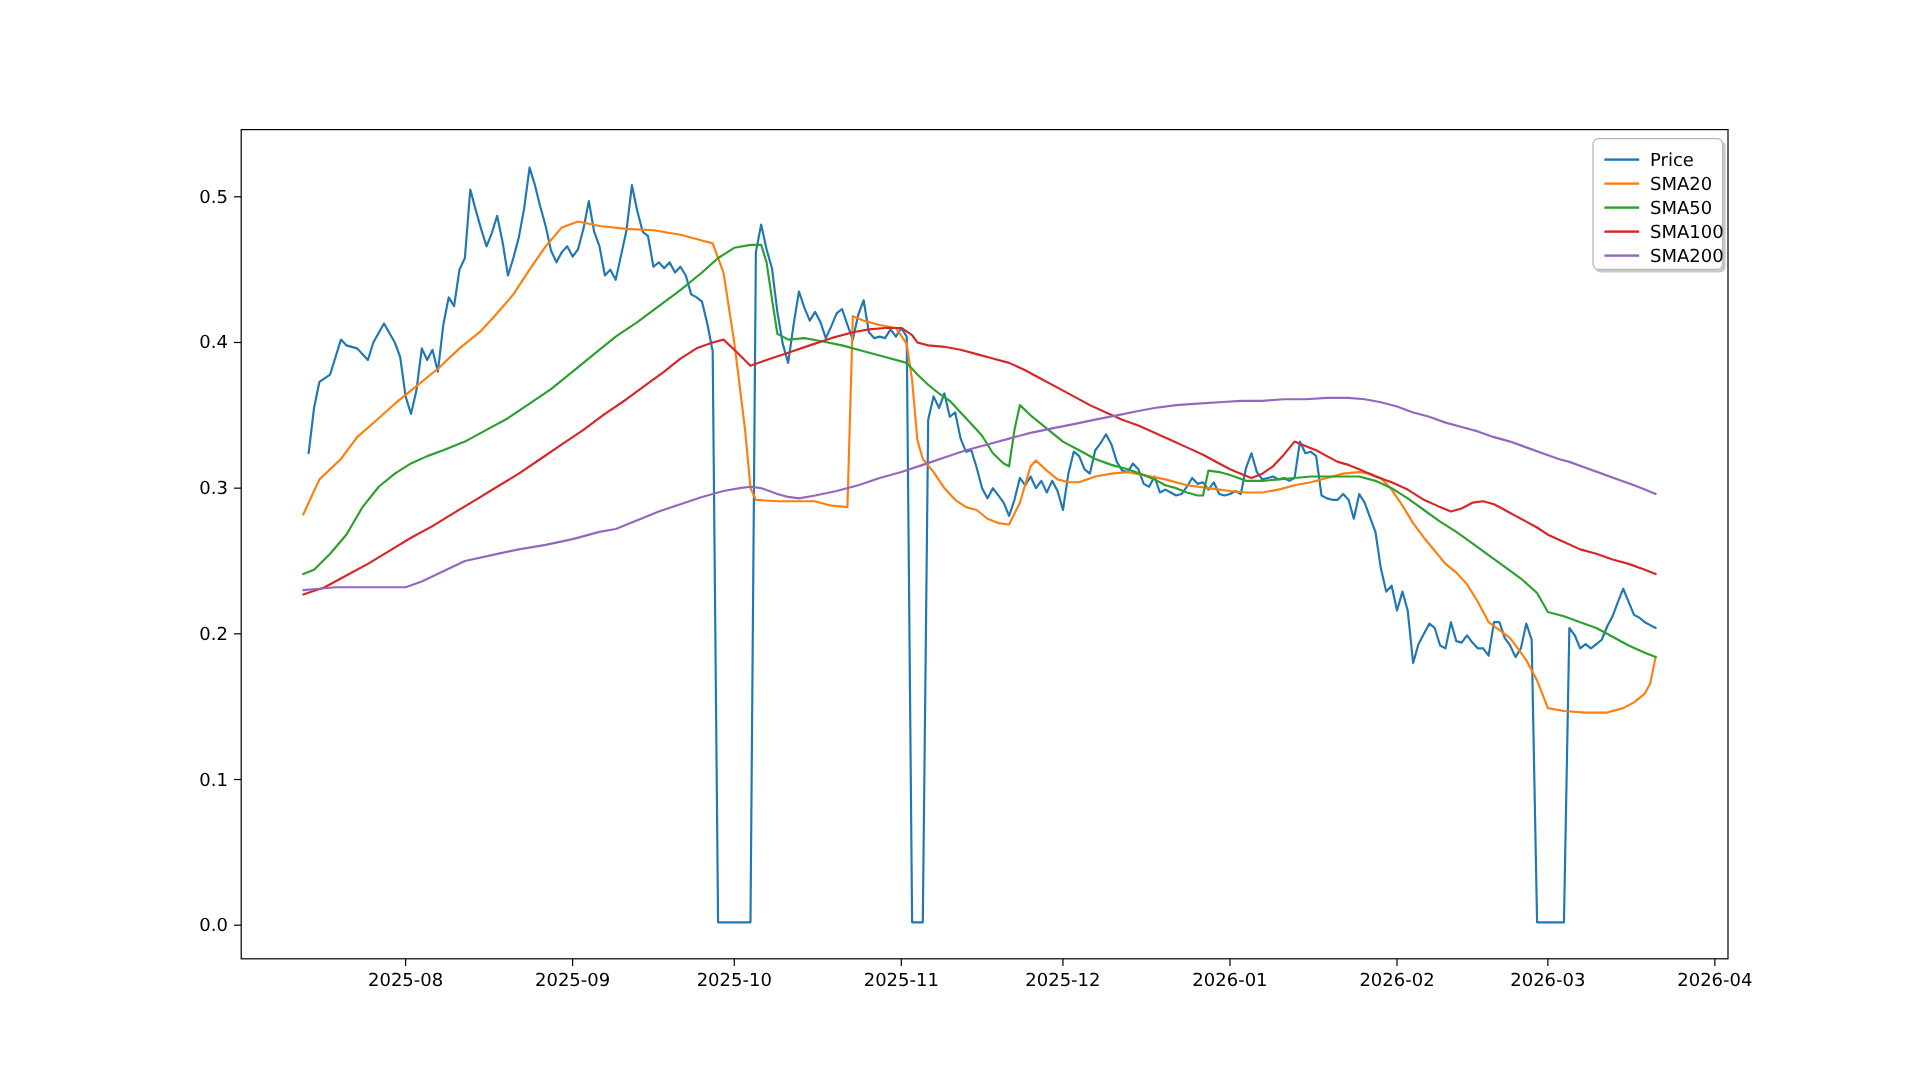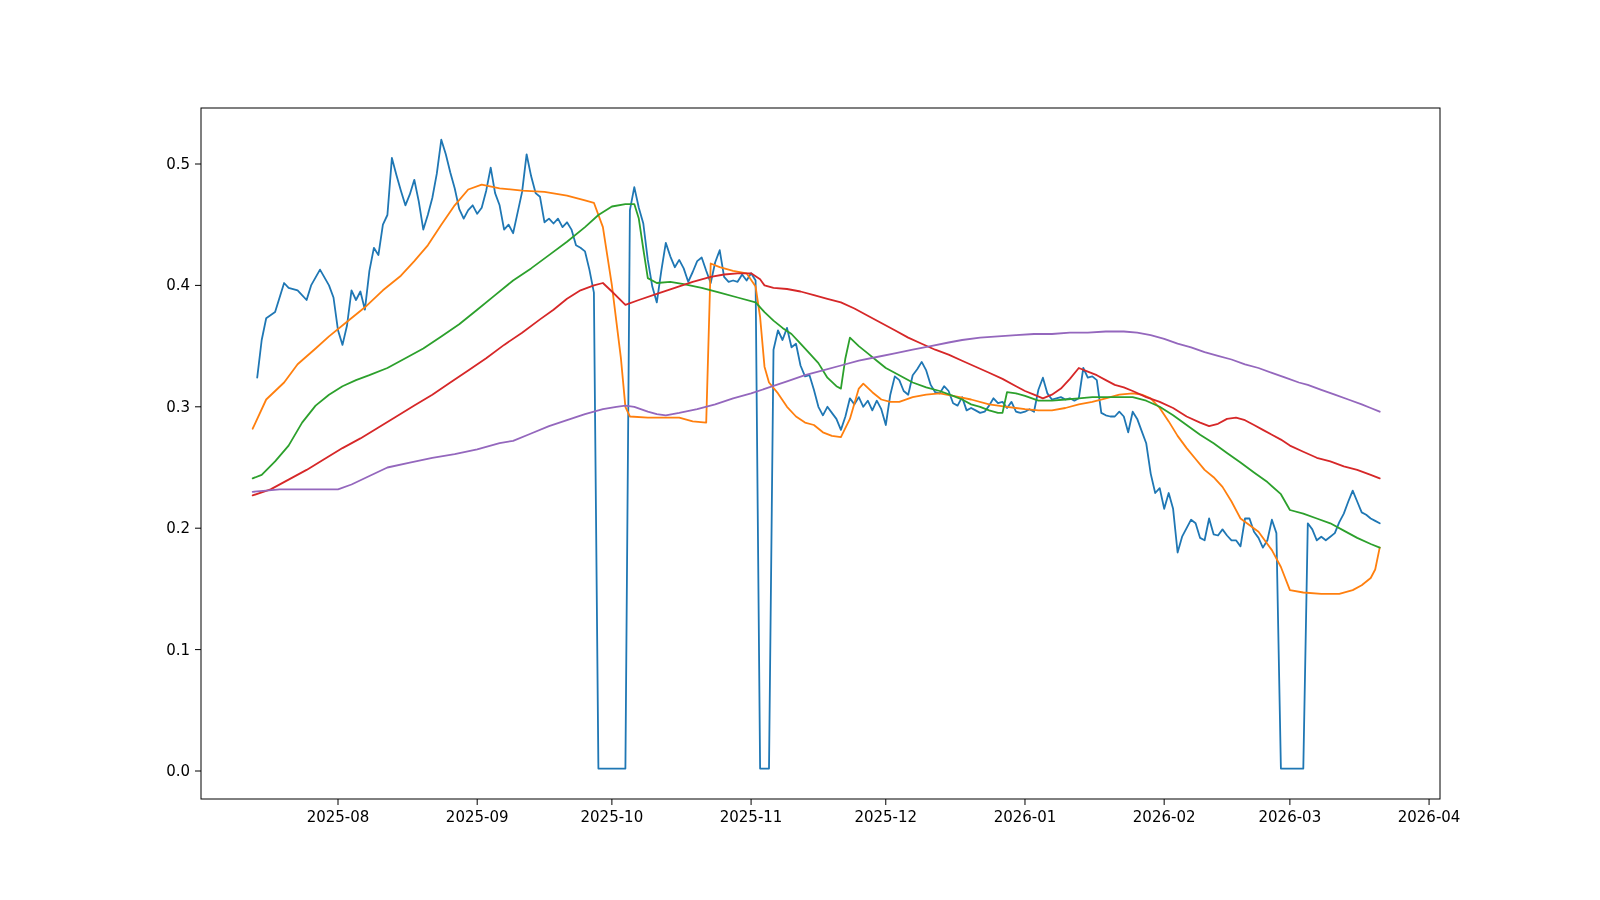--- a/index.html
+++ b/index.html
@@ -50,13 +50,35 @@
       <line x1="195" y1="285.4" x2="201" y2="285.4" stroke="#000" stroke-width="1"></line>
       <text x="190" y="290.4" text-anchor="end" font-size="15px" fill="#000">0.4</text>
       <line x1="195" y1="164" x2="201" y2="164" stroke="#000" stroke-width="1"></line>
       <text x="190" y="169" text-anchor="end" font-size="15px" fill="#000">0.5</text>
       <path d="M257.2,377.7 L261.7,340.0 L266.2,318.2 L275.1,312.1 L284.1,283.0 L288.6,287.8 L297.6,290.3 L306.6,300.0 L311.1,285.4 L320.0,269.6 L329.0,285.4 L333.5,297.5 L338.0,330.3 L342.5,344.9 L347.0,325.5 L351.5,290.3 L356.0,300.0 L360.4,291.5 L364.9,309.7 L369.4,270.8 L373.9,247.8 L378.4,255.1 L382.9,224.7 L387.4,215.0 L391.9,157.9 L396.4,174.9 L400.9,190.7 L405.4,205.3 L409.8,194.4 L414.3,179.8 L418.8,201.6 L423.3,229.6 L427.8,215.0 L432.3,198.0 L436.8,173.7 L441.3,139.7 L445.8,154.3 L450.3,172.5 L454.7,188.3 L459.2,208.9 L463.7,218.6 L468.2,210.1 L472.7,205.3 L477.2,213.8 L481.7,207.7 L486.2,190.7 L490.7,167.6 L495.1,193.1 L499.6,205.3 L504.1,229.6 L508.6,224.7 L513.1,233.2 L517.6,212.6 L522.1,191.9 L526.6,154.3 L531.1,176.1 L535.6,193.1 L540.0,196.8 L544.5,222.3 L549.0,218.6 L553.5,223.5 L558.0,218.6 L562.5,227.1 L567.0,222.3 L571.5,229.6 L576.0,245.3 L580.5,247.8 L585.0,251.4 L589.4,269.6 L593.9,292.7 L598.4,768.6 L611.9,768.6 L625.4,768.6 L629.9,210.1 L634.3,187.1 L638.8,207.7 L643.3,223.5 L647.8,259.9 L652.3,286.6 L656.8,302.4 L661.3,270.8 L665.8,242.9 L670.3,256.3 L674.8,267.2 L679.2,259.9 L683.7,268.4 L688.2,281.8 L692.7,272.0 L697.2,261.1 L701.7,257.5 L706.2,270.8 L710.7,283.0 L715.2,262.3 L719.7,250.2 L724.1,276.9 L728.6,281.8 L733.1,280.5 L737.6,281.8 L742.1,274.5 L746.6,280.5 L751.1,273.3 L755.6,280.5 L760.1,768.6 L769.0,768.6 L773.5,349.7 L778.0,330.3 L782.5,340.0 L787.0,327.9 L791.5,347.3 L796.0,343.7 L800.5,365.5 L805.0,376.4 L809.5,375.2 L813.9,389.8 L818.4,406.8 L822.9,415.3 L827.4,406.8 L831.9,412.9 L836.4,418.9 L840.9,429.9 L845.4,416.5 L849.9,398.3 L854.4,404.4 L858.8,397.1 L863.3,406.8 L867.8,400.7 L872.3,410.4 L876.8,400.7 L881.3,409.2 L885.8,425.0 L890.3,394.7 L894.8,376.4 L899.3,380.1 L903.7,391.0 L908.2,394.7 L912.7,375.2 L917.2,369.2 L921.7,361.9 L926.2,370.4 L930.7,384.9 L935.2,392.2 L939.7,393.4 L944.1,386.2 L948.6,391.0 L953.1,403.2 L957.6,405.6 L962.1,397.1 L966.6,410.4 L971.1,408.0 L975.6,410.4 L980.1,412.9 L984.6,411.7 L989.1,405.6 L993.5,398.3 L998.0,403.2 L1002.5,401.9 L1007.0,408.0 L1011.5,401.9 L1016.0,411.7 L1020.5,412.9 L1025.0,411.7 L1029.5,409.2 L1034.0,411.7 L1038.4,389.8 L1042.9,377.7 L1047.4,393.4 L1051.9,399.5 L1056.4,398.3 L1060.9,397.1 L1065.4,399.5 L1069.9,398.3 L1074.4,400.7 L1078.8,398.3 L1083.3,368.0 L1087.8,377.7 L1092.3,376.4 L1096.8,380.1 L1101.3,412.9 L1105.8,415.3 L1110.3,416.5 L1114.8,416.5 L1119.3,411.7 L1123.8,416.5 L1128.2,432.3 L1132.7,411.7 L1137.2,418.9 L1141.7,431.1 L1146.2,443.2 L1150.7,473.6 L1155.2,493.0 L1159.7,488.1 L1164.2,508.8 L1168.7,493.0 L1173.1,508.8 L1177.6,552.5 L1182.1,536.7 L1186.6,528.2 L1191.1,519.7 L1195.6,523.3 L1200.1,537.9 L1204.6,540.3 L1209.1,518.5 L1213.6,534.3 L1218.0,535.5 L1222.5,529.4 L1227.0,535.5 L1231.5,540.3 L1236.0,540.3 L1240.5,546.4 L1245.0,518.5 L1249.5,518.5 L1254.0,531.8 L1258.5,537.9 L1262.9,547.6 L1267.4,540.3 L1271.9,519.7 L1276.4,533.1 L1280.9,768.6 L1303.3,768.6 L1307.8,523.3 L1312.3,529.4 L1316.8,540.3 L1321.3,536.7 L1325.8,540.3 L1330.3,536.7 L1334.8,533.1 L1339.3,522.1 L1343.8,513.6 L1348.3,501.5 L1352.7,490.6 L1357.2,501.5 L1361.7,512.4 L1366.2,514.8 L1370.7,518.5 L1375.2,520.9 L1379.7,523.3" fill="none" stroke="#1f77b4" stroke-width="1.8" stroke-linejoin="round" stroke-linecap="round"></path>
       <path d="M252.7,428.7 L266.2,399.5 L284.1,382.5 L297.6,364.3 L315.6,348.5 L329.0,336.4 L347.0,321.8 L364.9,307.3 L382.9,290.3 L400.9,275.7 L414.3,261.1 L427.8,245.3 L441.3,224.7 L454.7,205.3 L468.2,189.5 L481.7,184.6 L499.6,188.3 L522.1,190.7 L544.5,191.9 L567.0,195.6 L585.0,200.4 L593.9,202.8 L602.9,227.1 L611.9,285.4 L620.9,358.2 L625.4,406.8 L629.9,416.5 L647.8,417.7 L665.8,417.7 L679.2,417.7 L692.7,421.4 L706.2,422.6 L710.7,263.5 L719.7,267.2 L733.1,270.8 L746.6,273.3 L755.6,286.6 L760.1,317.0 L764.5,366.7 L769.0,382.5 L778.0,393.4 L787.0,406.8 L796.0,416.5 L805.0,422.6 L813.9,425.0 L822.9,432.3 L831.9,435.9 L840.9,437.1 L849.9,418.9 L858.8,388.6 L863.3,383.7 L872.3,392.2 L881.3,399.5 L890.3,401.9 L899.3,401.9 L912.7,397.1 L926.2,394.7 L939.7,393.4 L953.1,395.9 L971.1,399.5 L989.1,404.4 L1007.0,406.8 L1025.0,409.2 L1038.4,410.4 L1051.9,410.4 L1065.4,408.0 L1078.8,404.4 L1092.3,401.9 L1105.8,398.3 L1119.3,394.7 L1132.7,393.4 L1141.7,394.7 L1150.7,398.3 L1159.7,408.0 L1168.7,421.4 L1177.6,435.9 L1186.6,448.1 L1195.6,459.0 L1204.6,469.9 L1213.6,477.2 L1222.5,486.9 L1231.5,501.5 L1240.5,518.5 L1258.5,531.8 L1271.9,550.1 L1280.9,567.0 L1289.9,590.1 L1303.3,592.5 L1321.3,593.8 L1339.3,593.8 L1352.7,590.1 L1361.7,585.3 L1370.7,578.0 L1375.2,569.5 L1379.7,547.6" fill="none" stroke="#ff7f0e" stroke-width="1.8" stroke-linejoin="round" stroke-linecap="round"></path>
       <path d="M252.7,478.4 L261.7,474.8 L275.1,461.4 L288.6,445.6 L302.1,422.6 L315.6,405.6 L329.0,394.7 L342.5,386.2 L356.0,380.1 L369.4,375.2 L387.4,368.0 L405.4,358.2 L423.3,348.5 L441.3,336.4 L459.2,324.2 L477.2,309.7 L495.1,295.1 L513.1,280.5 L531.1,268.4 L549.0,255.1 L567.0,241.7 L585.0,227.1 L598.4,215.0 L611.9,206.5 L625.4,204.1 L634.3,204.1 L638.8,218.6 L643.3,249.0 L647.8,278.1 L656.8,283.0 L670.3,281.8 L683.7,284.2 L701.7,287.8 L719.7,292.7 L737.6,297.5 L755.6,302.4 L764.5,312.1 L773.5,320.6 L782.5,327.9 L791.5,334.0 L800.5,343.7 L809.5,353.4 L818.4,363.1 L827.4,377.7 L836.4,386.2 L840.9,388.6 L845.4,358.2 L849.9,337.6 L858.8,346.1 L867.8,353.4 L876.8,360.7 L885.8,368.0 L899.3,375.2 L912.7,382.5 L926.2,387.4 L939.7,391.0 L953.1,395.9 L962.1,399.5 L971.1,404.4 L980.1,406.8 L989.1,410.4 L998.0,412.9 L1002.5,412.9 L1007.0,392.2 L1016.0,393.4 L1025.0,395.9 L1038.4,400.7 L1051.9,400.7 L1065.4,399.5 L1078.8,398.3 L1092.3,397.1 L1105.8,397.1 L1119.3,397.1 L1132.7,397.1 L1146.2,400.7 L1159.7,406.8 L1173.1,415.3 L1186.6,425.0 L1200.1,434.7 L1213.6,443.2 L1227.0,452.9 L1240.5,462.6 L1254.0,472.4 L1267.4,482.1 L1280.9,494.2 L1289.9,510.0 L1303.3,513.6 L1316.8,518.5 L1330.3,523.3 L1343.8,530.6 L1357.2,537.9 L1370.7,544.0 L1379.7,547.6" fill="none" stroke="#2ca02c" stroke-width="1.8" stroke-linejoin="round" stroke-linecap="round"></path>
       <path d="M252.7,495.4 L270.6,489.4 L288.6,479.6 L306.6,469.9 L324.5,459.0 L342.5,448.1 L360.4,438.4 L378.4,427.4 L396.4,416.5 L414.3,405.6 L432.3,394.7 L450.3,382.5 L468.2,370.4 L486.2,358.2 L504.1,344.9 L522.1,332.7 L540.0,319.4 L553.5,309.7 L567.0,298.8 L580.5,290.3 L593.9,285.4 L602.9,283.0 L611.9,291.5 L625.4,304.8 L638.8,300.0 L656.8,293.9 L674.8,287.8 L692.7,281.8 L710.7,276.9 L724.1,274.5 L737.6,273.3 L751.1,273.3 L760.1,279.3 L764.5,285.4 L773.5,287.8 L787.0,289.0 L800.5,291.5 L813.9,295.1 L827.4,298.8 L840.9,302.4 L854.4,308.5 L867.8,315.8 L881.3,323.0 L894.8,330.3 L908.2,337.6 L921.7,343.7 L935.2,349.7 L948.6,354.6 L962.1,360.7 L975.6,366.7 L989.1,372.8 L1002.5,378.9 L1016.0,386.2 L1025.0,391.0 L1034.0,394.7 L1042.9,398.3 L1051.9,394.7 L1060.9,388.6 L1069.9,378.9 L1078.8,368.0 L1087.8,371.6 L1096.8,375.2 L1105.8,380.1 L1114.8,384.9 L1123.8,387.4 L1132.7,391.0 L1146.2,397.1 L1159.7,401.9 L1173.1,408.0 L1186.6,416.5 L1200.1,422.6 L1209.1,426.2 L1218.0,423.8 L1227.0,418.9 L1236.0,417.7 L1245.0,420.2 L1254.0,425.0 L1262.9,429.9 L1271.9,434.7 L1280.9,439.6 L1289.9,445.6 L1303.3,451.7 L1316.8,457.8 L1330.3,461.4 L1343.8,466.3 L1357.2,469.9 L1370.7,474.8 L1379.7,478.4" fill="none" stroke="#d62728" stroke-width="1.8" stroke-linejoin="round" stroke-linecap="round"></path>
       <path d="M252.7,491.8 L266.2,490.6 L279.6,489.4 L297.6,489.4 L315.6,489.4 L338.0,489.4 L351.5,484.5 L369.4,476.0 L387.4,467.5 L409.8,462.6 L432.3,457.8 L454.7,454.1 L477.2,449.3 L499.6,443.2 L513.1,440.8 L531.1,433.5 L549.0,426.2 L567.0,420.2 L585.0,414.1 L602.9,409.2 L616.4,406.8 L625.4,405.6 L634.3,406.8 L647.8,411.7 L656.8,414.1 L665.8,415.3 L679.2,412.9 L697.2,409.2 L715.2,404.4 L733.1,398.3 L751.1,393.4 L769.0,387.4 L787.0,381.3 L805.0,375.2 L822.9,370.4 L840.9,365.5 L858.8,360.7 L876.8,357.0 L894.8,353.4 L912.7,349.7 L930.7,346.1 L948.6,342.5 L962.1,340.0 L980.1,337.6 L998.0,336.4 L1016.0,335.2 L1034.0,334.0 L1051.9,334.0 L1069.9,332.7 L1087.8,332.7 L1105.8,331.5 L1123.8,331.5 L1137.2,332.7 L1150.7,335.2 L1164.2,338.8 L1177.6,343.7 L1191.1,347.3 L1204.6,352.2 L1218.0,355.8 L1231.5,359.5 L1245.0,364.3 L1258.5,368.0 L1271.9,372.8 L1285.4,377.7 L1298.9,382.5 L1307.8,384.9 L1321.3,389.8 L1334.8,394.7 L1348.3,399.5 L1361.7,404.4 L1370.7,408.0 L1379.7,411.7" fill="none" stroke="#9467bd" stroke-width="1.8" stroke-linejoin="round" stroke-linecap="round"></path>
     </svg>
+  <div class="legend">
+    <div class="legend-row">
+      <span class="legend-swatch" style="border-top-color: rgb(31, 119, 180);"></span>
+      <span class="legend-label">Price</span>
+    </div>
+    <div class="legend-row">
+      <span class="legend-swatch" style="border-top-color: rgb(255, 127, 14);"></span>
+      <span class="legend-label">SMA20</span>
+    </div>
+    <div class="legend-row">
+      <span class="legend-swatch" style="border-top-color: rgb(44, 160, 44);"></span>
+      <span class="legend-label">SMA50</span>
+    </div>
+    <div class="legend-row">
+      <span class="legend-swatch" style="border-top-color: rgb(214, 39, 40);"></span>
+      <span class="legend-label">SMA100</span>
+    </div>
+    <div class="legend-row">
+      <span class="legend-swatch" style="border-top-color: rgb(148, 103, 189);"></span>
+      <span class="legend-label">SMA200</span>
+    </div>
+  </div>
 </div>
 
 </body></html>

